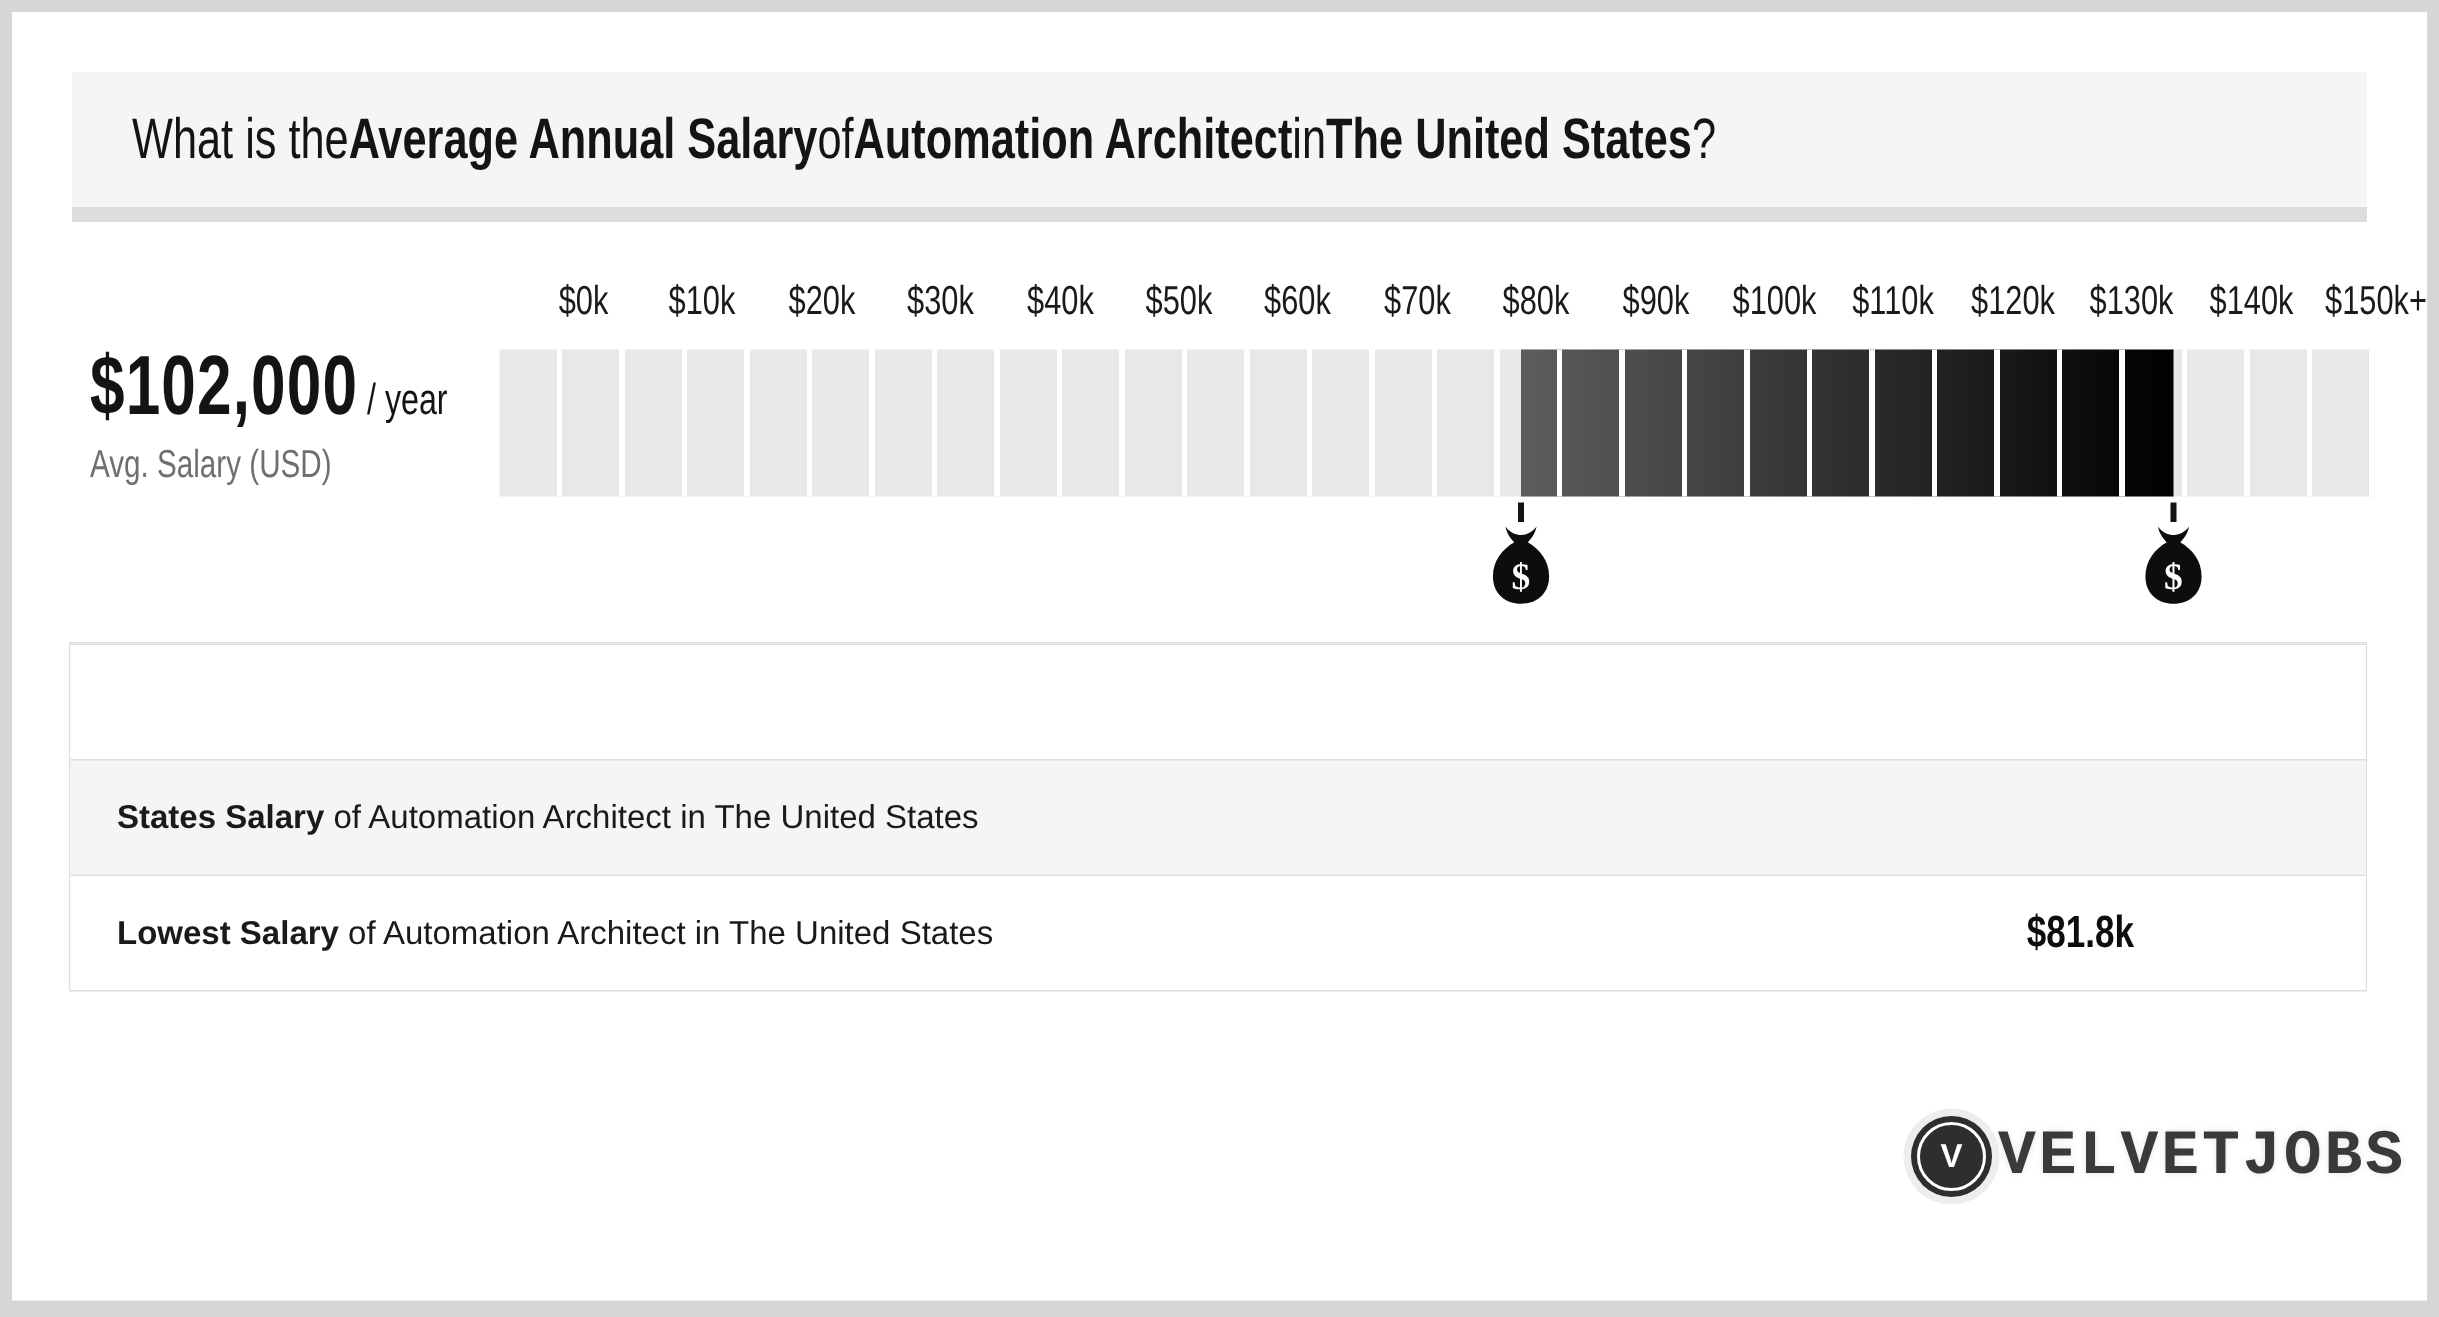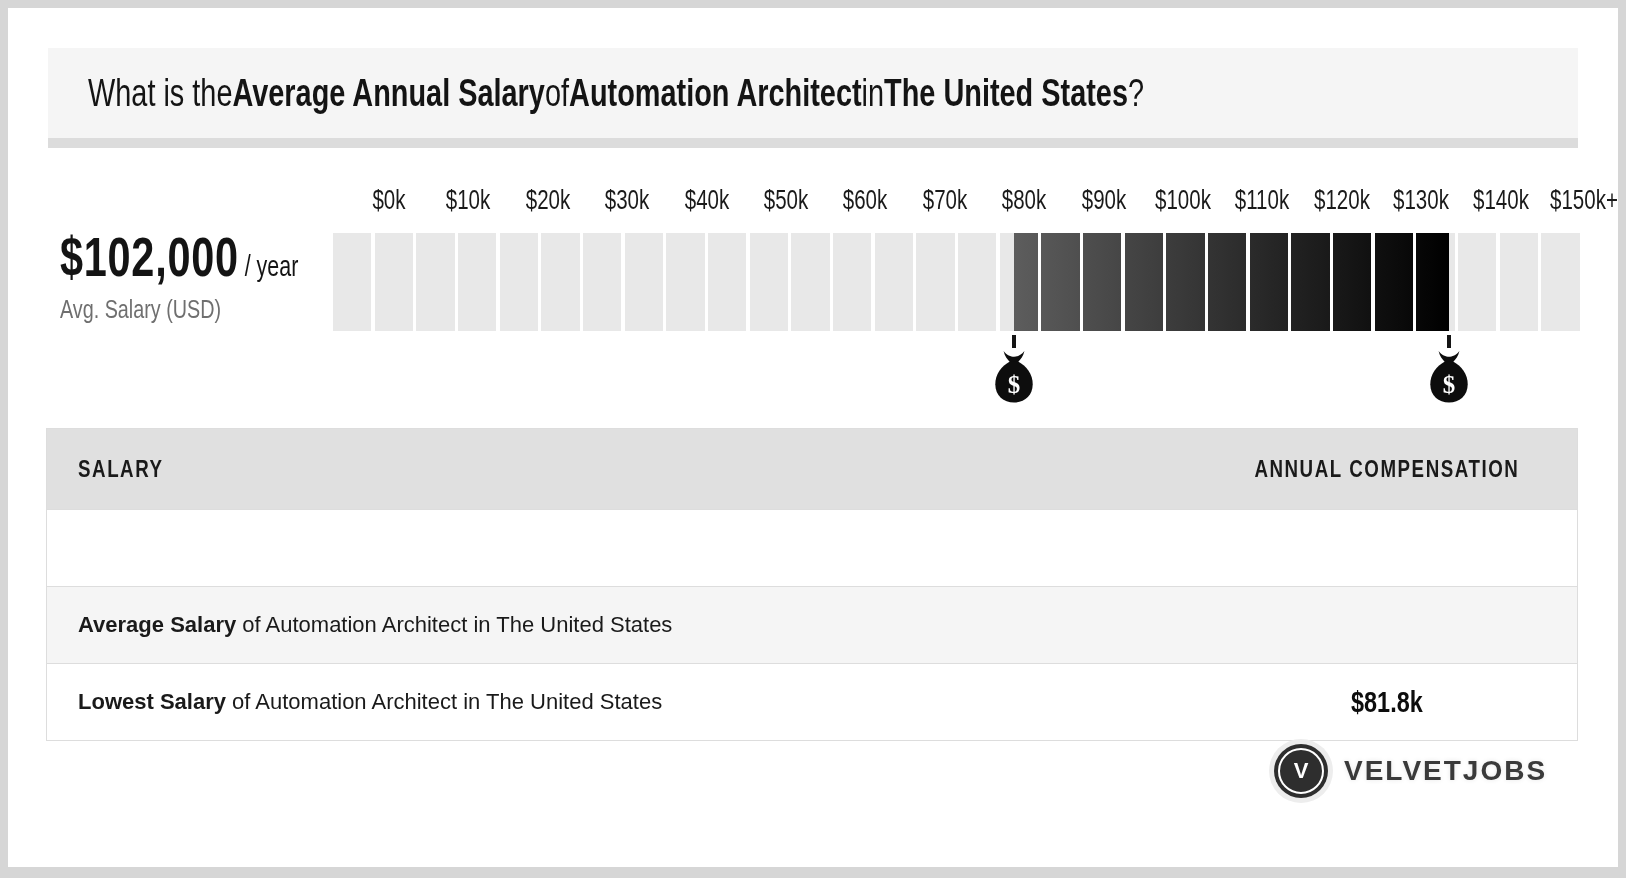--- a/index.html
+++ b/index.html
@@ -100,23 +100,24 @@
     box-shadow:0 0 0 5px #ededed;
     position:relative; flex:0 0 auto;
     display:flex; align-items:center; justify-content:center;
   }
   .logo-circle::after {
     content:""; position:absolute; inset:4px;
     border:2px solid #ffffff; border-radius:50%;
   }
   .logo-v { color:#ffffff; font-size:22px; font-weight:bold; }
   .logo-word {
-    margin-left:16px; font-size:28px; font-weight:bold; letter-spacing:2px;
+    margin-left:4px; font-size:42px; font-weight:bold; letter-spacing:2px;
     color:#3a3a3a; white-space:nowrap;
     text-shadow:0 0 5px #e6e6e6;
+    font-family:Liberation Mono, monospace;
   }
 </style>
 </head>
 <body>
 
 <div class="abs card"></div>
 
 <div class="abs title-box"></div>
 <div class="abs title-shadow"></div>
 <div class="abs title-text">
@@ -169,35 +170,27 @@
 <div class="abs marker-dash" style="left:1447px;"></div>
 <div class="abs marker-bag" style="left:1426px;">
   <svg width="46" height="52" viewBox="0 0 44 50" aria-hidden="true">
     <path fill="#0d0d0d" d="M12 0 C15 4 19 5.5 22 5.5 C25 5.5 29 4 32 0 C31 5 28.5 8 25.5 11 L18.5 11 C15.5 8 13 5 12 0 Z"></path>
     <path fill="#0d0d0d" d="M18 10 L26 10 C34 14.5 40 22 40 32 C40 43 32 49.5 22 49.5 C12 49.5 4 43 4 32 C4 22 10 14.5 18 10 Z"></path>
     <text x="22" y="40" text-anchor="middle" font-family="Liberation Serif, serif" font-size="24" font-weight="bold" fill="#ffffff">$</text>
   </svg>
 </div>
 
 <div class="abs salary-table">
-  <div class="thead">
-    <div class="cell-label">
-      <span class="hdr-txt">SALARY</span>
-    </div>
-    <div class="cell-value">
-      <span class="hdr-txt">ANNUAL COMPENSATION</span>
-    </div>
-  </div>
 
   <div class="trow">
   </div>
 
   <div class="trow alt">
     <div class="cell-label">
-      <span class="row-bold">Average Salary</span><span> of Automation Architect in The United States</span>
+      <span class="row-bold">States Salary</span><span> of Automation Architect in The United States</span>
     </div>
   </div>
 
   <div class="trow">
     <div class="cell-label">
       <span class="row-bold">Lowest Salary</span><span> of Automation Architect in The United States</span>
     </div>
     <div class="cell-value">
       <span class="val-txt">$81.8k</span>
     </div>

